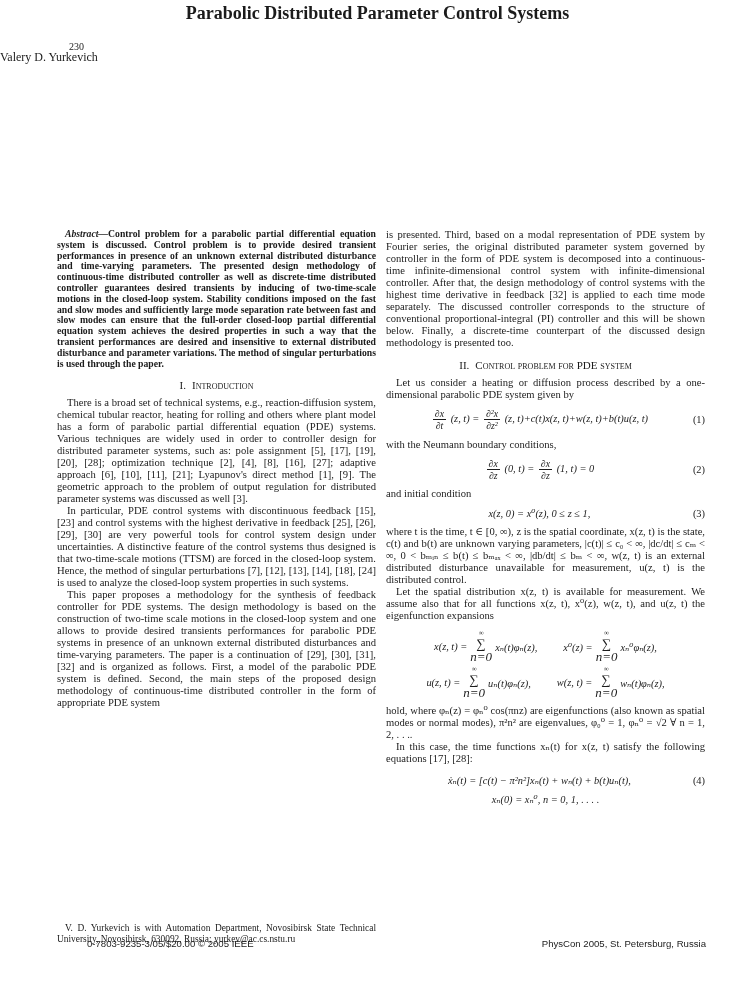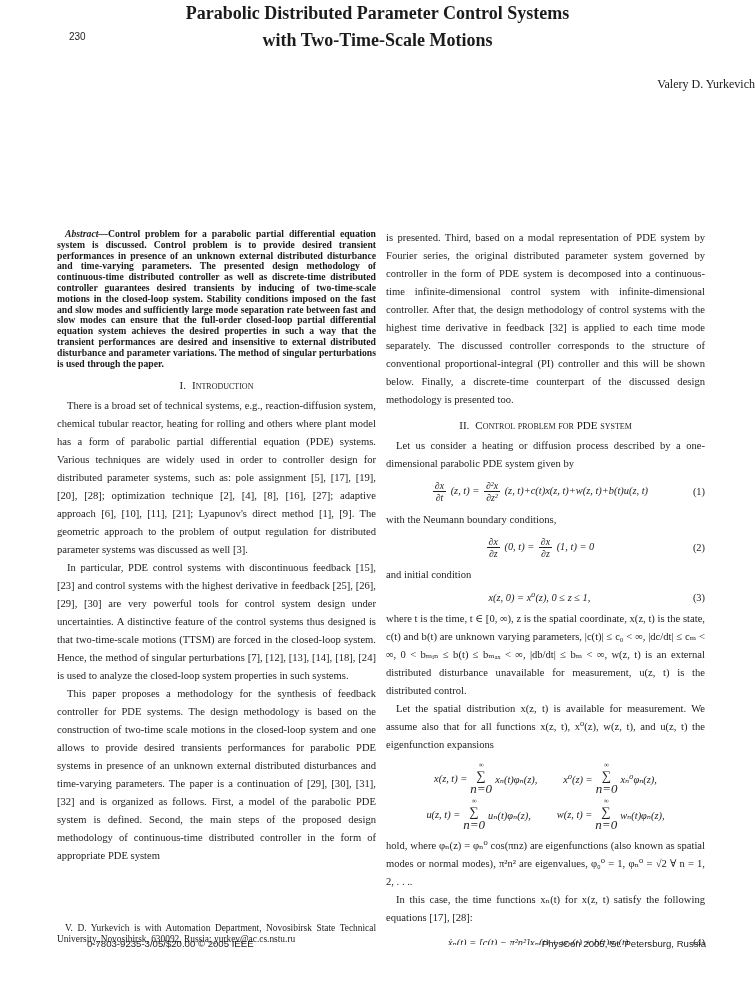--- a/index.html
+++ b/index.html
@@ -6,32 +6,32 @@
   .page {
     position:relative;
     width:755px; height:1000px;
     margin:0 auto;
     background:#ffffff;
     color:#1b1b1b;
     font-family:"Liberation Serif","DejaVu Serif",serif;
     overflow:hidden;
   }
   .pagenum {
-    position:absolute; top:31px; left:69px;
-    font-family:Liberation Sans, sans-serif;
+    position:absolute; top:41px; left:69px;
+    font-family:Liberation Serif, serif;
     font-size:10px;
   }
   .title {
     text-align:center;
     font-size:18px; font-weight:bold;
     line-height:27px;
   }
   .author {
     margin-top:23px;
-    text-align:right;
+    text-align:left;
     font-size:12px;
   }
   .columns {
     position:absolute; top:229px; left:57px;
     width:649px; height:716px;
     display:flex; gap:10px;
     overflow:hidden;
   }
   .col { width:319px; text-align:justify; }
   .col-left { display:flex; flex-direction:column; }
@@ -51,21 +51,21 @@
   .sec-num { margin-right:6px; }
   .subsec {
     font-style:italic;
     font-size:10.6px;
     text-align:left;
     margin:2px 0 5px 0;
   }
   .para {
     margin:0;
     font-size:10.6px;
-    line-height:18px;
+    line-height:12px;
   }
   .indent { text-indent:10px; }
   .footnote {
     margin:10px 0 0 0;
     margin-top:auto;
     font-size:9.4px;
     line-height:11px;
     text-indent:8px;
   }
   .eq-row {
@@ -118,21 +118,20 @@
 </style>
 </head>
 <body>
 
 <div class="page">
 
   <div class="pagenum">230</div>
 
   <div class="title">
     <div>Parabolic Distributed Parameter Control Systems</div>
-    <div>with Two-Time-Scale Motions</div>
   </div>
 
   <div class="author">Valery D. Yurkevich</div>
 
   <div class="columns">
 
     <div class="col col-left">
       <p class="abstract"><span class="ab-label">Abstract—</span><span>Control problem for a parabolic partial differential equation system is discussed. Control problem is to provide desired transient performances in presence of an unknown external distributed disturbance and time-varying parameters. The presented design methodology of continuous-time distributed controller as well as discrete-time distributed controller guarantees desired transients by inducing of two-time-scale motions in the closed-loop system. Stability conditions imposed on the fast and slow modes and sufficiently large mode separation rate between fast and slow modes can ensure that the full-order closed-loop partial differential equation system achieves the desired properties in such a way that the transient performances are desired and insensitive to external distributed disturbance and parameter variations. The method of singular perturbations is used through the paper.</span></p>
 
       <div class="sec-heading">

